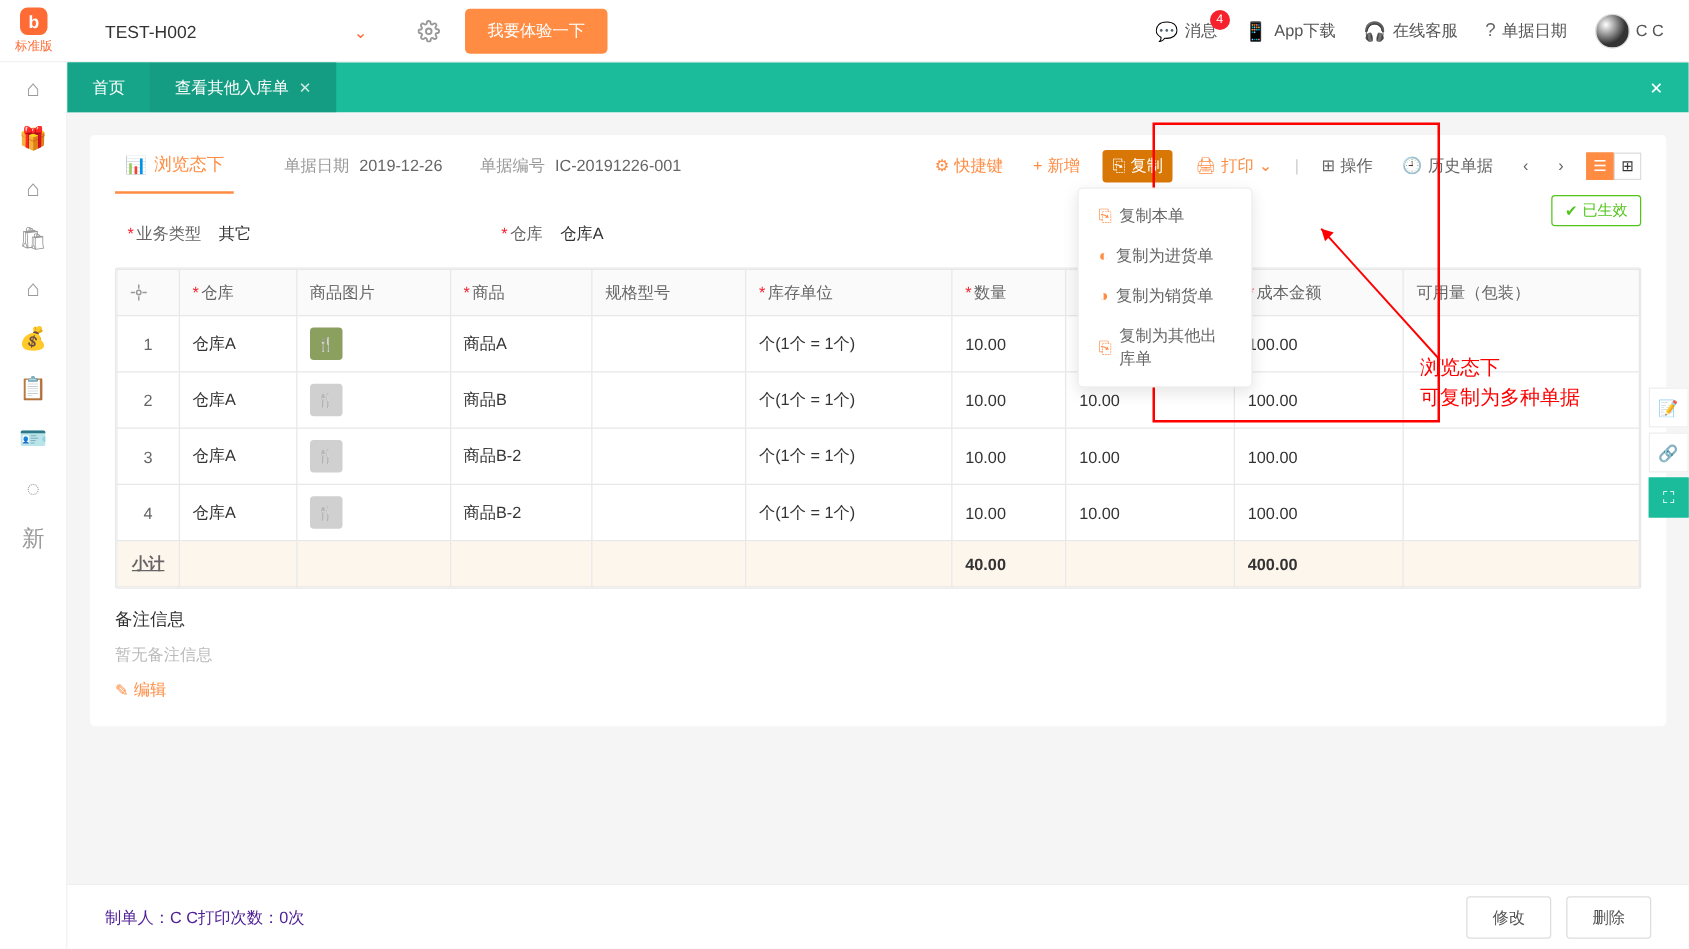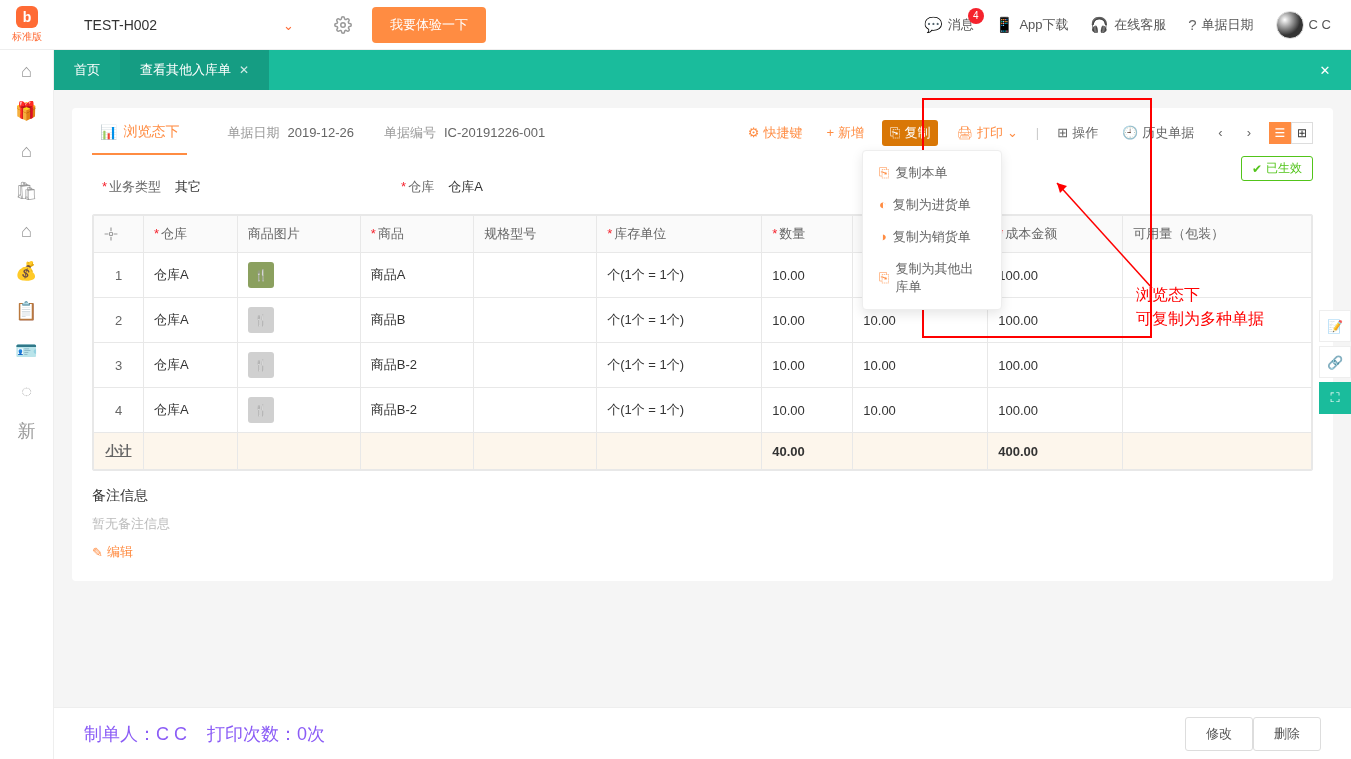--- a/index.html
+++ b/index.html
@@ -88,22 +88,22 @@
 .col-idx { width: 50px; }
 
 
 .remark-section { margin-top: 16px; }
 .remark-title { font-size: 14px; margin-bottom: 10px; }
 .remark-empty { color: #bbb; font-size: 13px; margin-bottom: 10px; }
 .edit-link { color: #ff8c42; cursor: pointer; display: inline-flex; align-items: center; gap: 4px; font-size: 13px; }
 
 
 .footer { position: absolute; bottom: 0; left: 54px; right: 0; height: 52px; background: #fff; border-top: 1px solid #eee; display: flex; align-items: center; padding: 0 30px; }
-.footer-left { color: #8b5cf6; font-size: 18px; display: flex; gap: 20px; }
-.footer-right { margin-left: auto; display: flex; }
+.footer-left { color: #4c1d95; font-size: 13px; display: flex; }
+.footer-right { margin-left: auto; display: flex; gap: 12px; }
 .btn { padding: 7px 20px; border: 1px solid #ddd; background: #fff; border-radius: 3px; cursor: pointer; font-size: 13px; color: #555; }
 
 
 .anno-box { position: absolute; border: 2px solid #ff0000; pointer-events: none; z-index: 5; }
 .anno-text { position: absolute; color: #ff0000; font-size: 16px; line-height: 24px; pointer-events: none; z-index: 6; }
 .anno-arrow { position: absolute; pointer-events: none; z-index: 6; }
 
 
 .right-float { position: absolute; right: 0; top: 260px; display: flex; flex-direction: column; gap: 4px; }
 .rf-item { width: 32px; height: 32px; background: #fff; border: 1px solid #eee; display: flex; align-items: center; justify-content: center; color: #999; cursor: pointer; }

